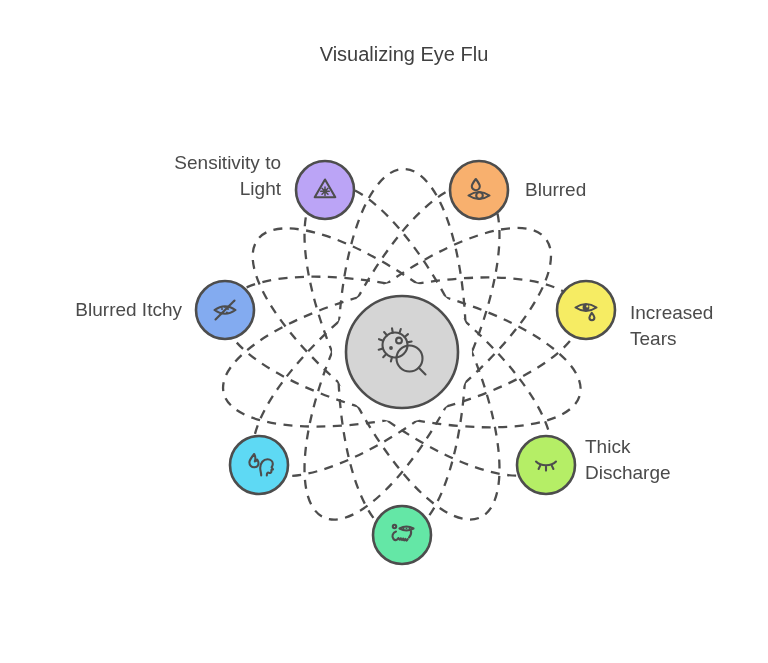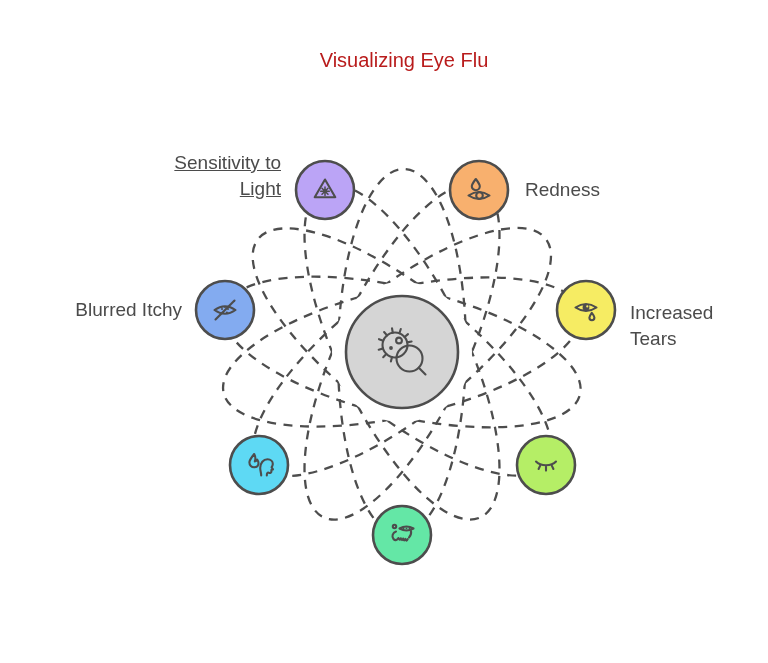--- a/index.html
+++ b/index.html
@@ -1,29 +1,29 @@
 <!DOCTYPE html>
 <html><head>
 <meta charset="utf-8">
 <style>
   html,body { margin:0; padding:0; background:#ffffff; }
   .stage {
     position:relative; width:768px; height:663px; background:#ffffff;
     font-family:"Liberation Sans", sans-serif; overflow:hidden;
   }
   .title {
-    position:absolute; top:48px; left:40px; right:0; text-align:center;
-    font-size:20px; line-height:24px; color:#b91c1c;
+    position:absolute; top:42px; left:40px; right:0; text-align:center;
+    font-size:20px; line-height:24px; color:#404040;
   }
   .lbl {
     position:absolute; font-size:19px; line-height:26px; color:#4b4b4b;
     white-space:pre-line;
   }
   .lbl.r { text-align:right; }
-  .lbl-sensitivity { top:150px; right:487px;text-decoration:underline; }
+  .lbl-sensitivity { top:150px; right:487px; }
   .lbl-redness     { top:177px; left:525px; }
   .lbl-tears       { top:284px; left:630px;margin-top:16px; }
   .lbl-discharge   { top:434px; left:585px; }
   .lbl-itchy       { top:577px; left:322px; width:160px; text-align:center; }
   .lbl-burning     { top:437px; right:550px; }
   .lbl-blurred     { top:297px; right:586px; }
 
   svg.diagram { position:absolute; left:0; top:0; }
   .orbit  { fill:none; stroke:#4d4d4d; stroke-width:2.3; stroke-dasharray:9 7.5; }
   .node-c { stroke:#4d4d4d; stroke-width:2.6; }
@@ -130,18 +130,20 @@
         <circle cx="1.9" cy="2.5" r="1" class="ic-fill"></circle>
         <circle cx="-1.9" cy="2.5" r="1" class="ic-fill"></circle>
         <circle cx="-3" cy="-1" r="1" class="ic-fill"></circle>
         <path class="ic" d="M -9.5,9.5 L 9.5,-9.5"></path>
       </g>
     </g>
   </svg>
 
   <div class="lbl r lbl-sensitivity">Sensitivity to
 Light</div>
-  <div class="lbl lbl-redness">Redness</div>
+  <div class="lbl lbl-redness">Blurred</div>
   <div class="lbl lbl-tears">Increased
 Tears</div>
+  <div class="lbl lbl-discharge">Thick
+Discharge</div>
   <div class="lbl r lbl-blurred">Blurred Itchy</div>
 
 </div>
 
 </body></html>

